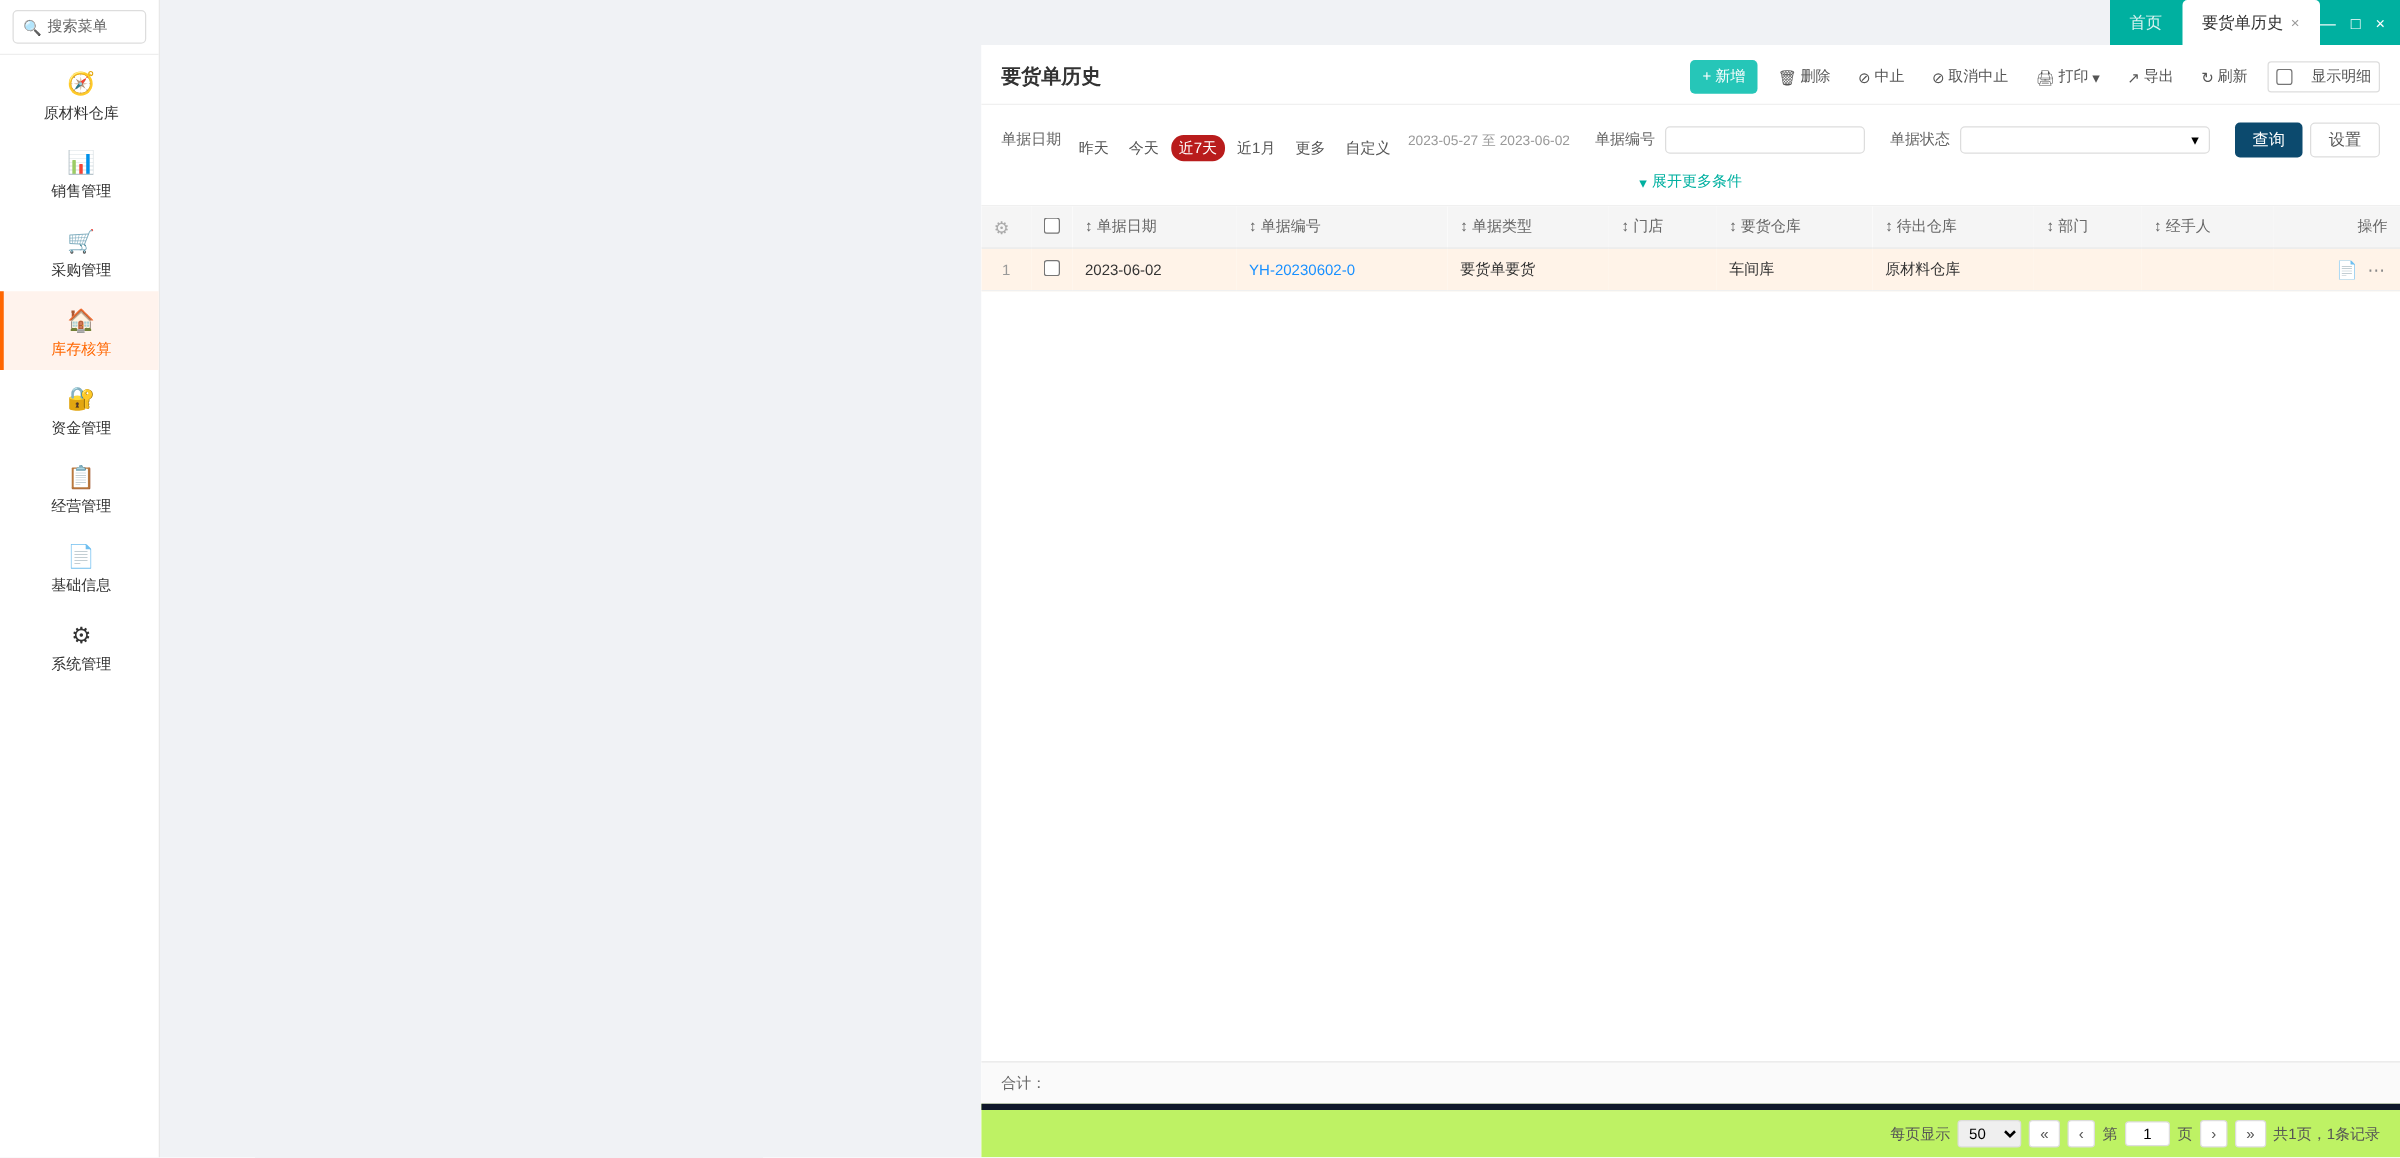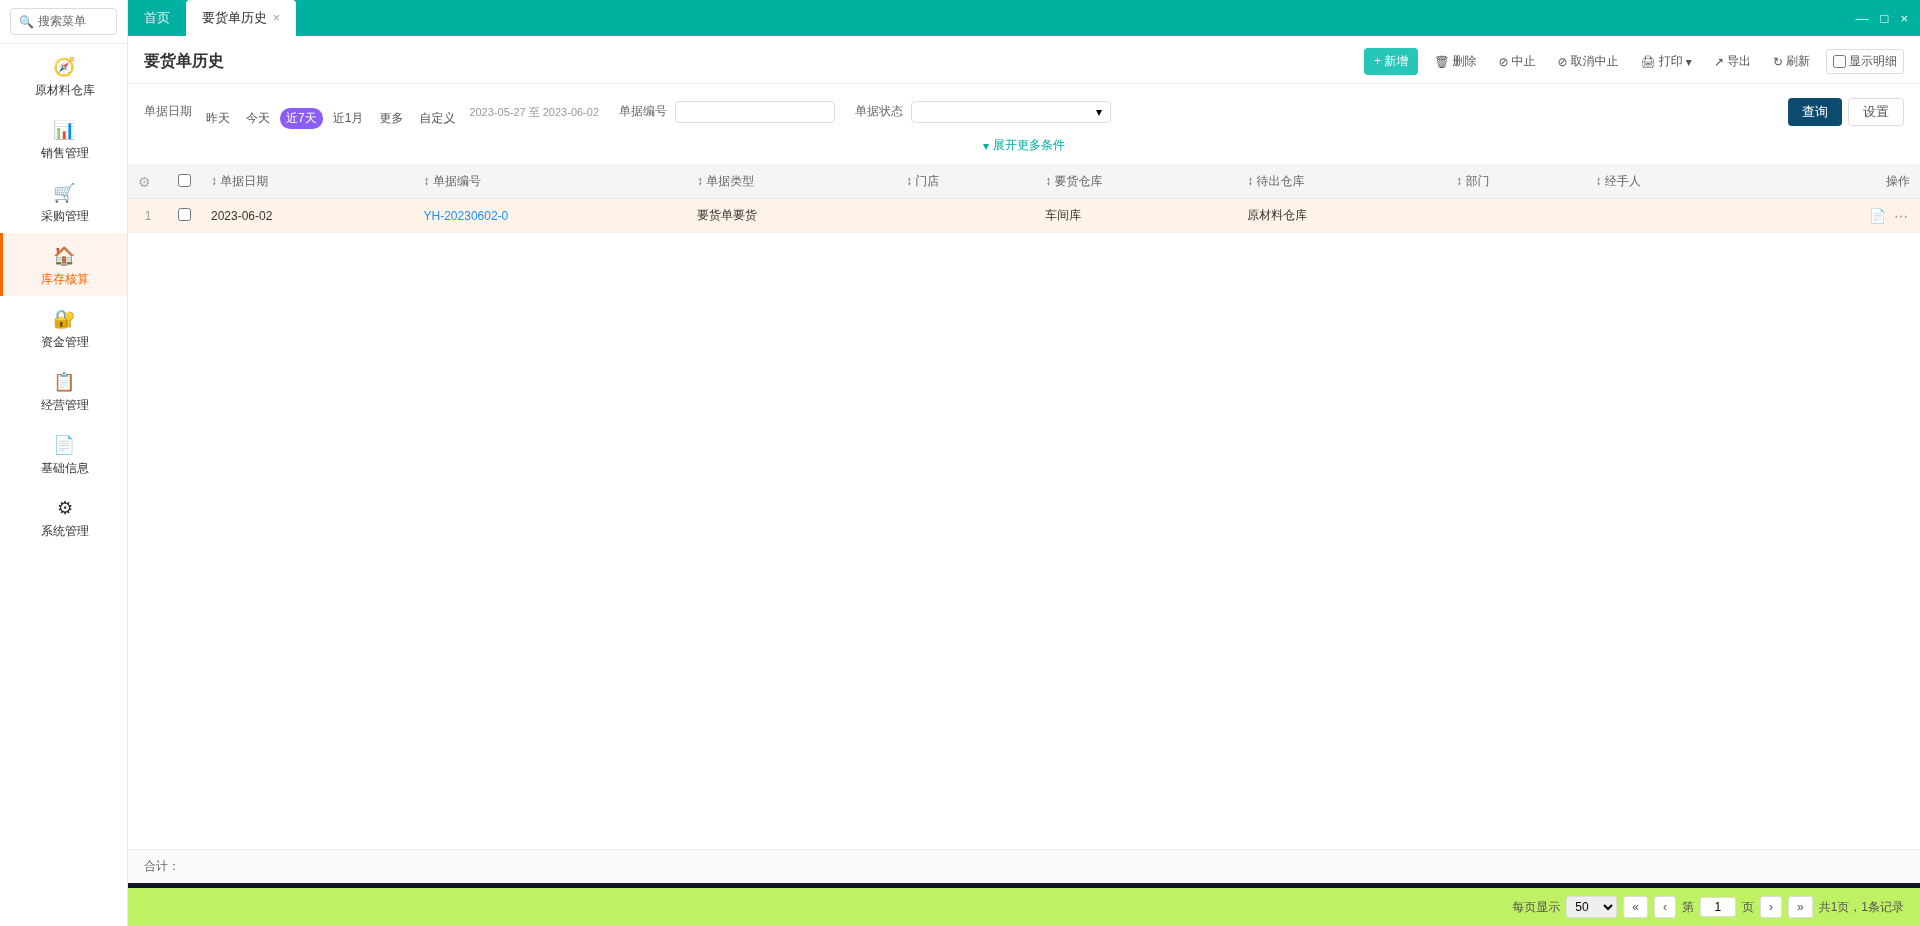--- a/index.html
+++ b/index.html
@@ -32,21 +32,21 @@
     }
     .sidebar-item .icon { font-size: 18px; }
     .sidebar-search { padding: 8px 10px; border-bottom: 1px solid #eee; }
     .sidebar-search-inner {
       display: flex; align-items: center; gap: 4px;
       padding: 4px 8px; border: 1px solid #ddd; border-radius: 4px;
       cursor: pointer; color: #666; font-size: 12px;
     }
 
     
-    .main { flex: 1; display: flex; flex-direction: column; overflow: hidden; }
+    .main { flex: 1; display: flex; flex-direction: column; overflow: hidden; align-items: flex-end; }
 
     
     .topbar {
       height: 36px;
       background: #00b0a0;
       display: flex;
       align-items: center;
       padding: 0 0 0 0;
       color: #fff;
       flex-shrink: 0;
@@ -119,21 +119,21 @@
       border-bottom: 1px solid #f0f0f0;
       flex-shrink: 0;
     }
     .filter-row { display: flex; align-items: center; gap: 20px; flex-wrap: wrap; }
     .filter-group { display: flex; align-items: center; gap: 8px; }
     .filter-label { color: #666; font-size: 12px; white-space: nowrap; }
     .date-options { display: flex; gap: 4px; }
     .date-option {
       padding: 2px 6px; border-radius: 10px; font-size: 12px; cursor: pointer; color: #555; margin-top: 14px;
     }
-    .date-option.active { background: #8b5cf6; color: #fff; }
+    .date-option.active { background: #b91c1c; color: #fff; }
     .date-range { font-size: 11px; color: #999; margin-top: 2px; }
     .filter-input {
       border: 1px solid #ddd; border-radius: 4px; padding: 3px 8px;
       font-size: 12px; width: 160px; outline: none; color: #333;
     }
     .filter-select-wrapper {
       display: flex; align-items: center; border: 1px solid #ddd;
       border-radius: 4px; padding: 3px 8px; font-size: 12px; width: 200px;
       cursor: pointer; background: #fff;
     }
@@ -179,21 +179,21 @@
       border-radius: 3px; cursor: pointer; font-size: 12px; color: #555;
     }
     .pagination-input {
       border: 1px solid #ddd; border-radius: 3px; padding: 2px 6px;
       width: 36px; text-align: center; font-size: 12px;
     }
     .page-size-select {
       border: 1px solid #ddd; border-radius: 3px; padding: 2px 4px; font-size: 12px;
     }
     .display-dense-btn {
-      display: flex; align-items: center; gap: 3px; cursor: pointer; color: #555;
+      display: flex; align-items: center; gap: 15px; cursor: pointer; color: #555;
       font-size: 12px; padding: 3px 6px; border: 1px solid #ddd; border-radius: 3px;
     }
   </style>
 </head>
 <body>
 
 <div class="sidebar">
   <div class="sidebar-search">
     <div class="sidebar-search-inner">
       <span>🔍</span>

